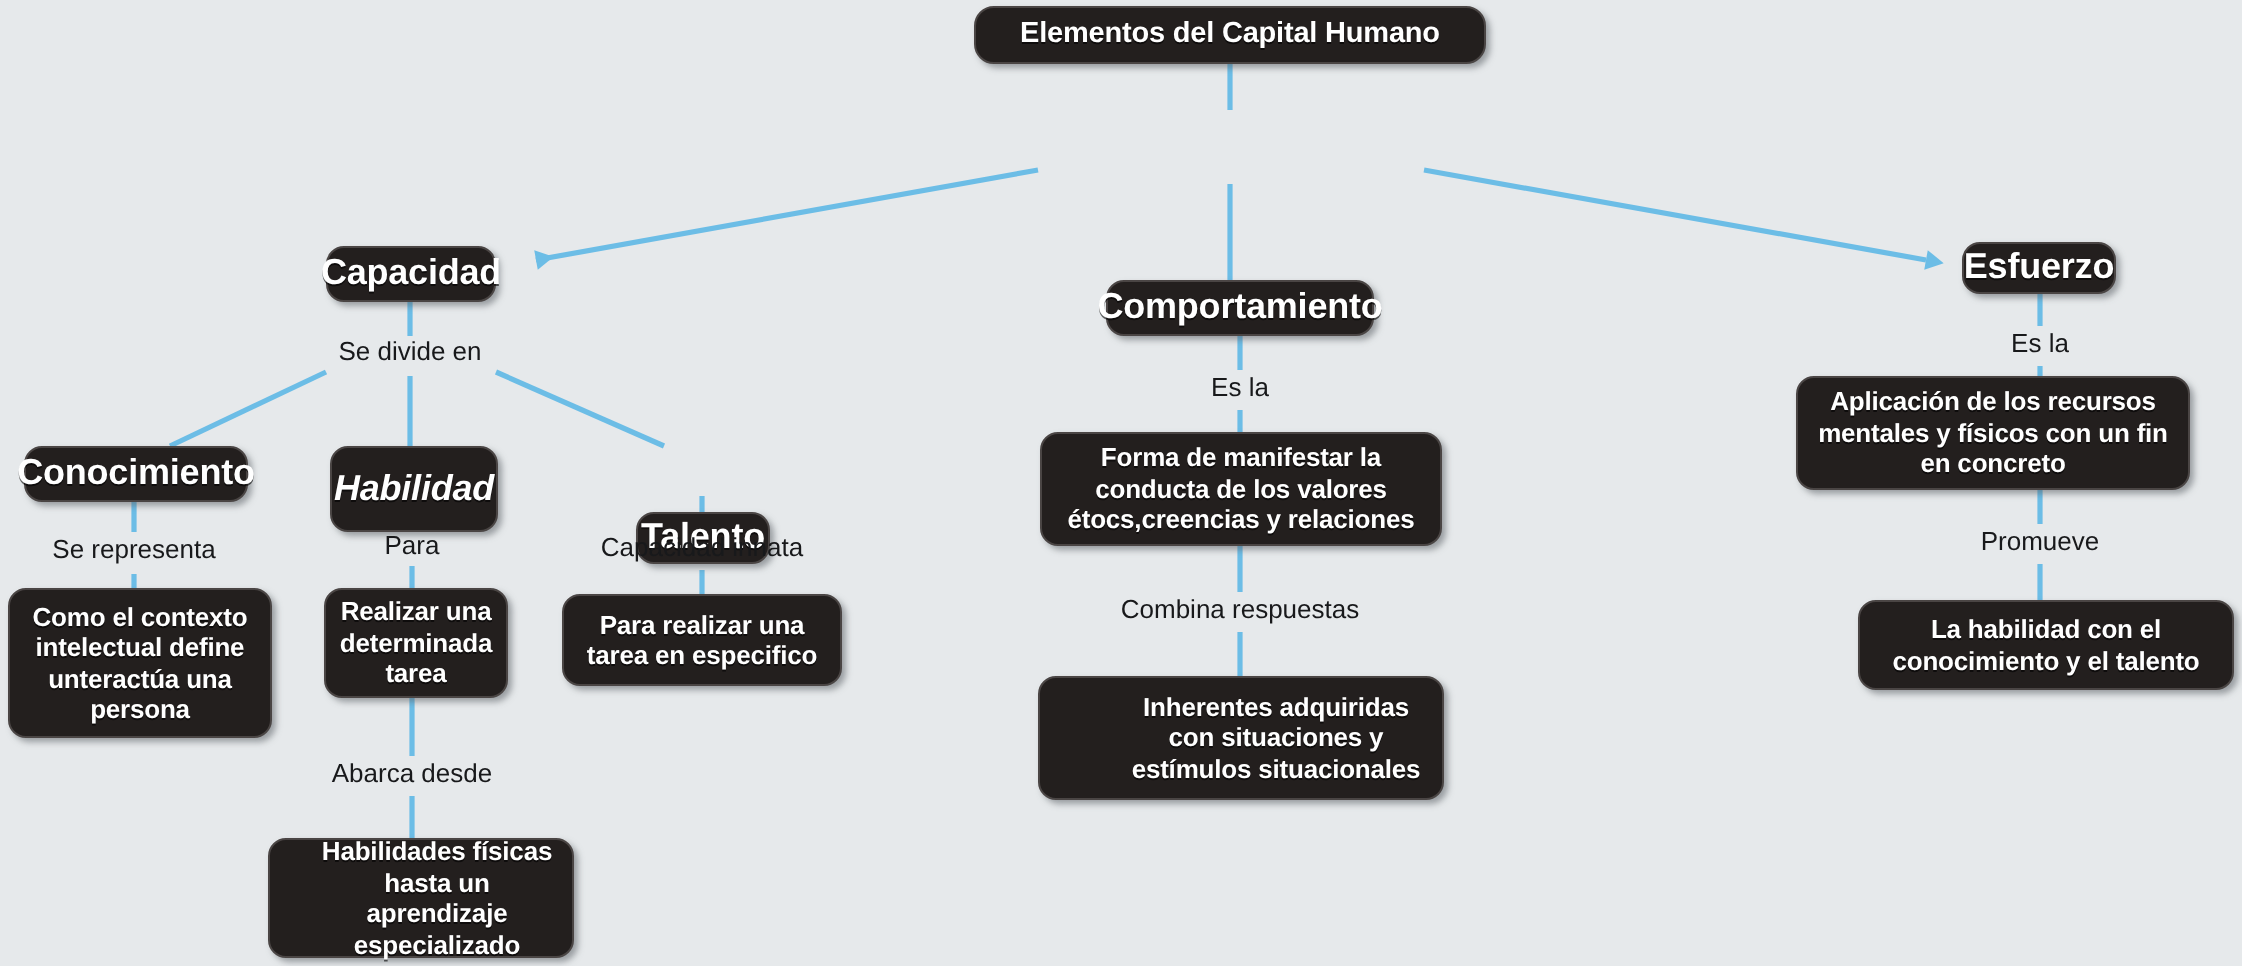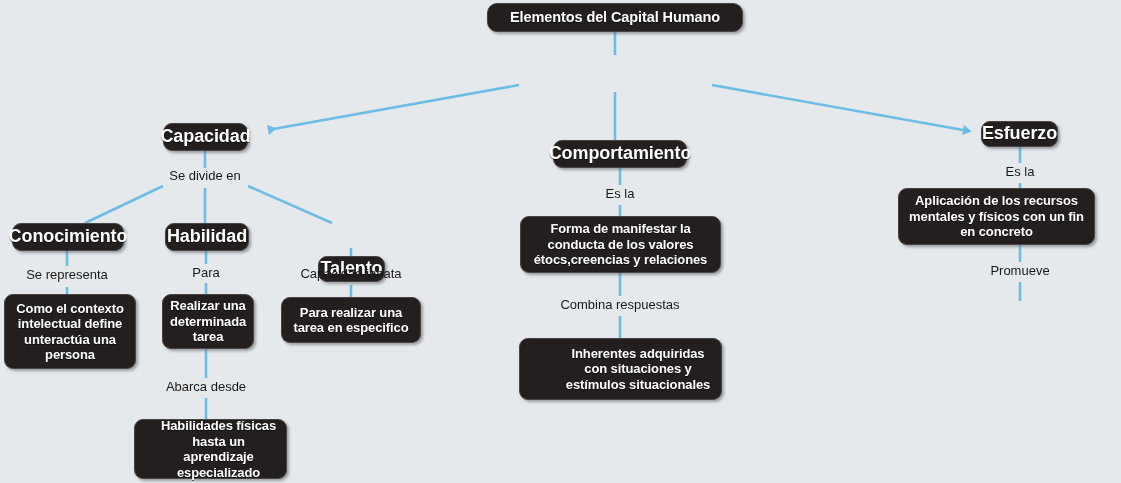--- a/index.html
+++ b/index.html
@@ -134,21 +134,21 @@
   <div class="node small" style="left:12px; top:223px; width:112px; height:28px;">
     <span>Conocimiento</span>
   </div>
 
   <div class="linklabel" style="left:7px; top:267px; width:120px;">Se representa</div>
 
   <div class="node" style="left:4px; top:294px; width:132px; height:75px;">
     <span>Como el contexto intelectual define unteractúa una persona</span>
   </div>
 
-  <div class="node small" style="left:165px; top:223px; width:84px; height:28px;">
+  <div class="node small" style="left:165px; top:223px; width:84px; height:43px;font-style:italic;">
     <span>Habilidad</span>
   </div>
 
   <div class="linklabel" style="left:166px; top:265px; width:80px;">Para</div>
 
   <div class="node" style="left:162px; top:294px; width:92px; height:55px;">
     <span>Realizar una determinada tarea</span>
   </div>
 
   <div class="linklabel" style="left:146px; top:379px; width:120px;">Abarca desde</div>
@@ -188,14 +188,17 @@
   </div>
 
   <div class="linklabel" style="left:990px; top:164px; width:60px;">Es la</div>
 
   <div class="node" style="left:898px; top:188px; width:197px; height:57px;">
     <span>Aplicación de los recursos mentales y físicos con un fin en concreto</span>
   </div>
 
   <div class="linklabel" style="left:980px; top:263px; width:80px;">Promueve</div>
 
+  <div class="node" style="left:929px; top:300px; width:188px; height:45px;">
+    <span>La habilidad con el conocimiento y el talento</span>
+  </div>
 
 </div>
 
 </body></html>

